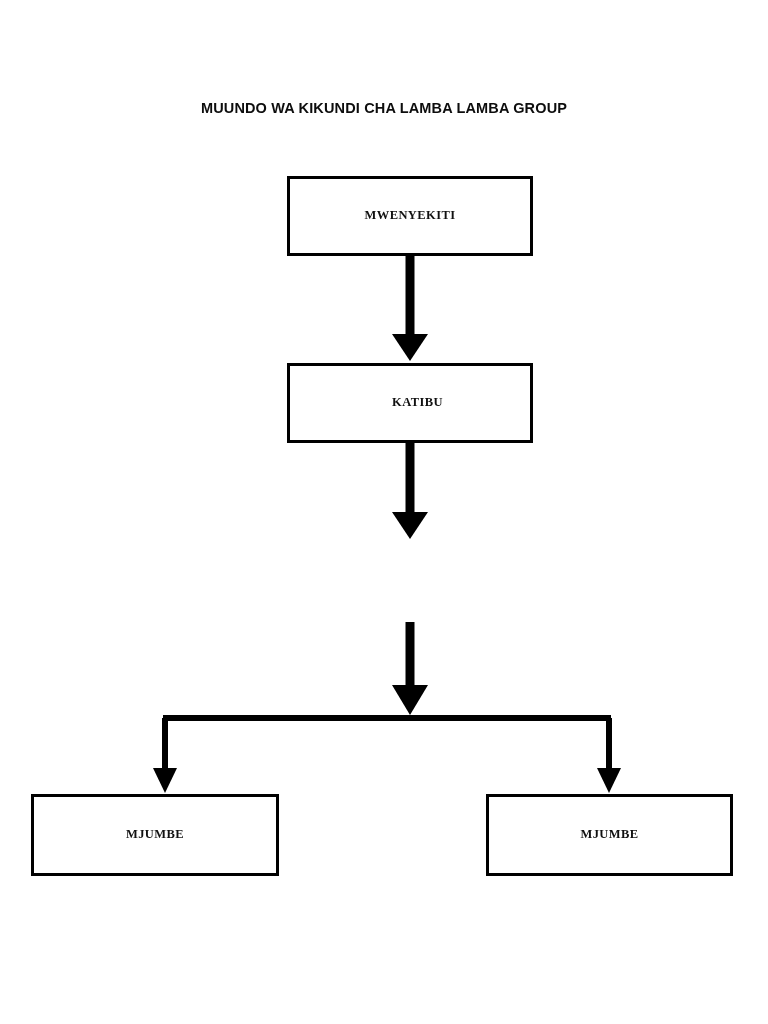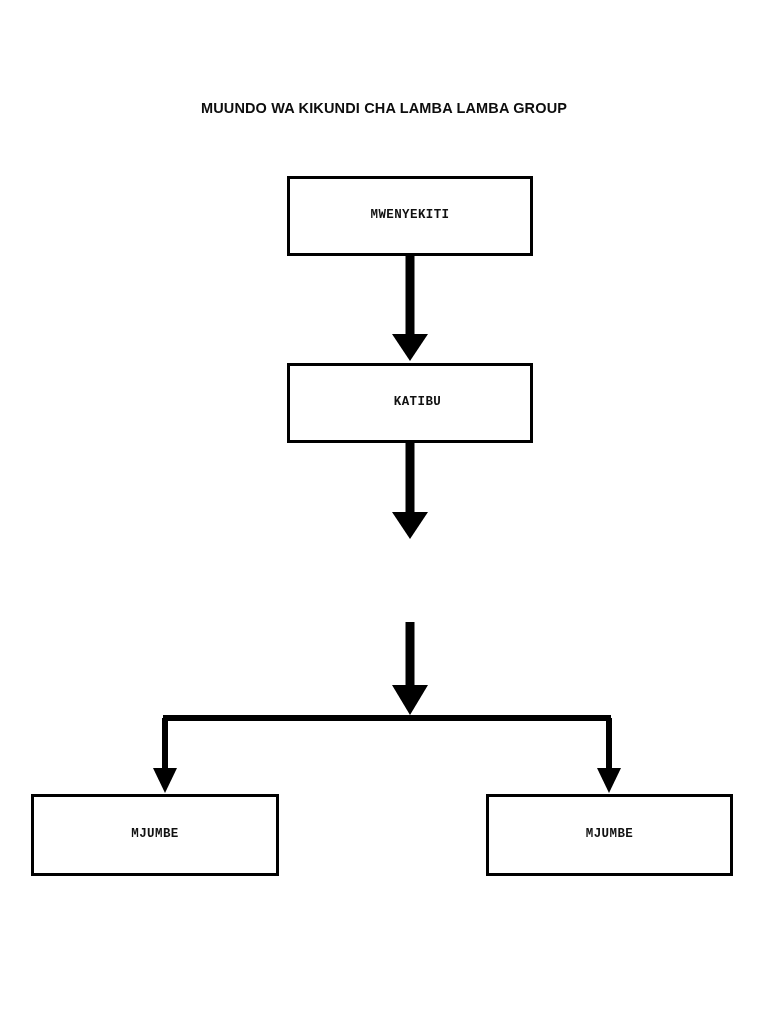--- a/index.html
+++ b/index.html
@@ -49,21 +49,21 @@
 
   .node-label {
     font-size: 12.5px;
     font-weight: bold;
     color: #111111;
     letter-spacing: 0.4px;
     text-align: center;
     line-height: 1;
     position: relative;
     top: -1px;
-    font-family: Liberation Mono, monospace;
+    font-family: Liberation Serif, serif;
   }
 
   
   #node-mwenyekiti { left: 287px; top: 168px;  width: 246px; height: 80px; }
   #node-katibu     { left: 287px; top: 355px;  width: 246px; height: 80px; padding-left: 15px; }
   #node-mhasibu    { left: 287px; top: 532px;  width: 246px; height: 82px; }
   #node-mjumbe-left  { left: 31px;  top: 786px; width: 248px; height: 82px; }
   #node-mjumbe-right { left: 486px; top: 786px; width: 247px; height: 82px; }
 
   .connector-layer {

